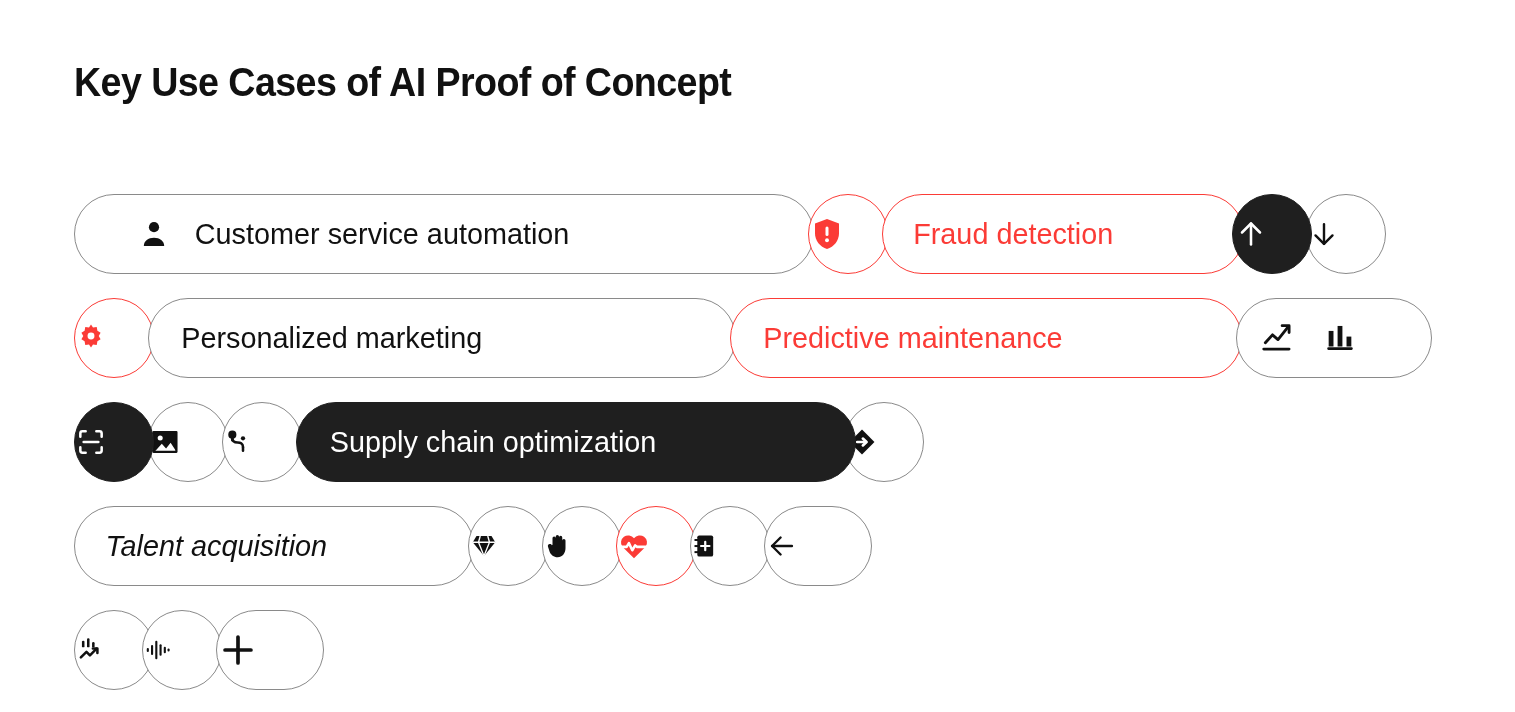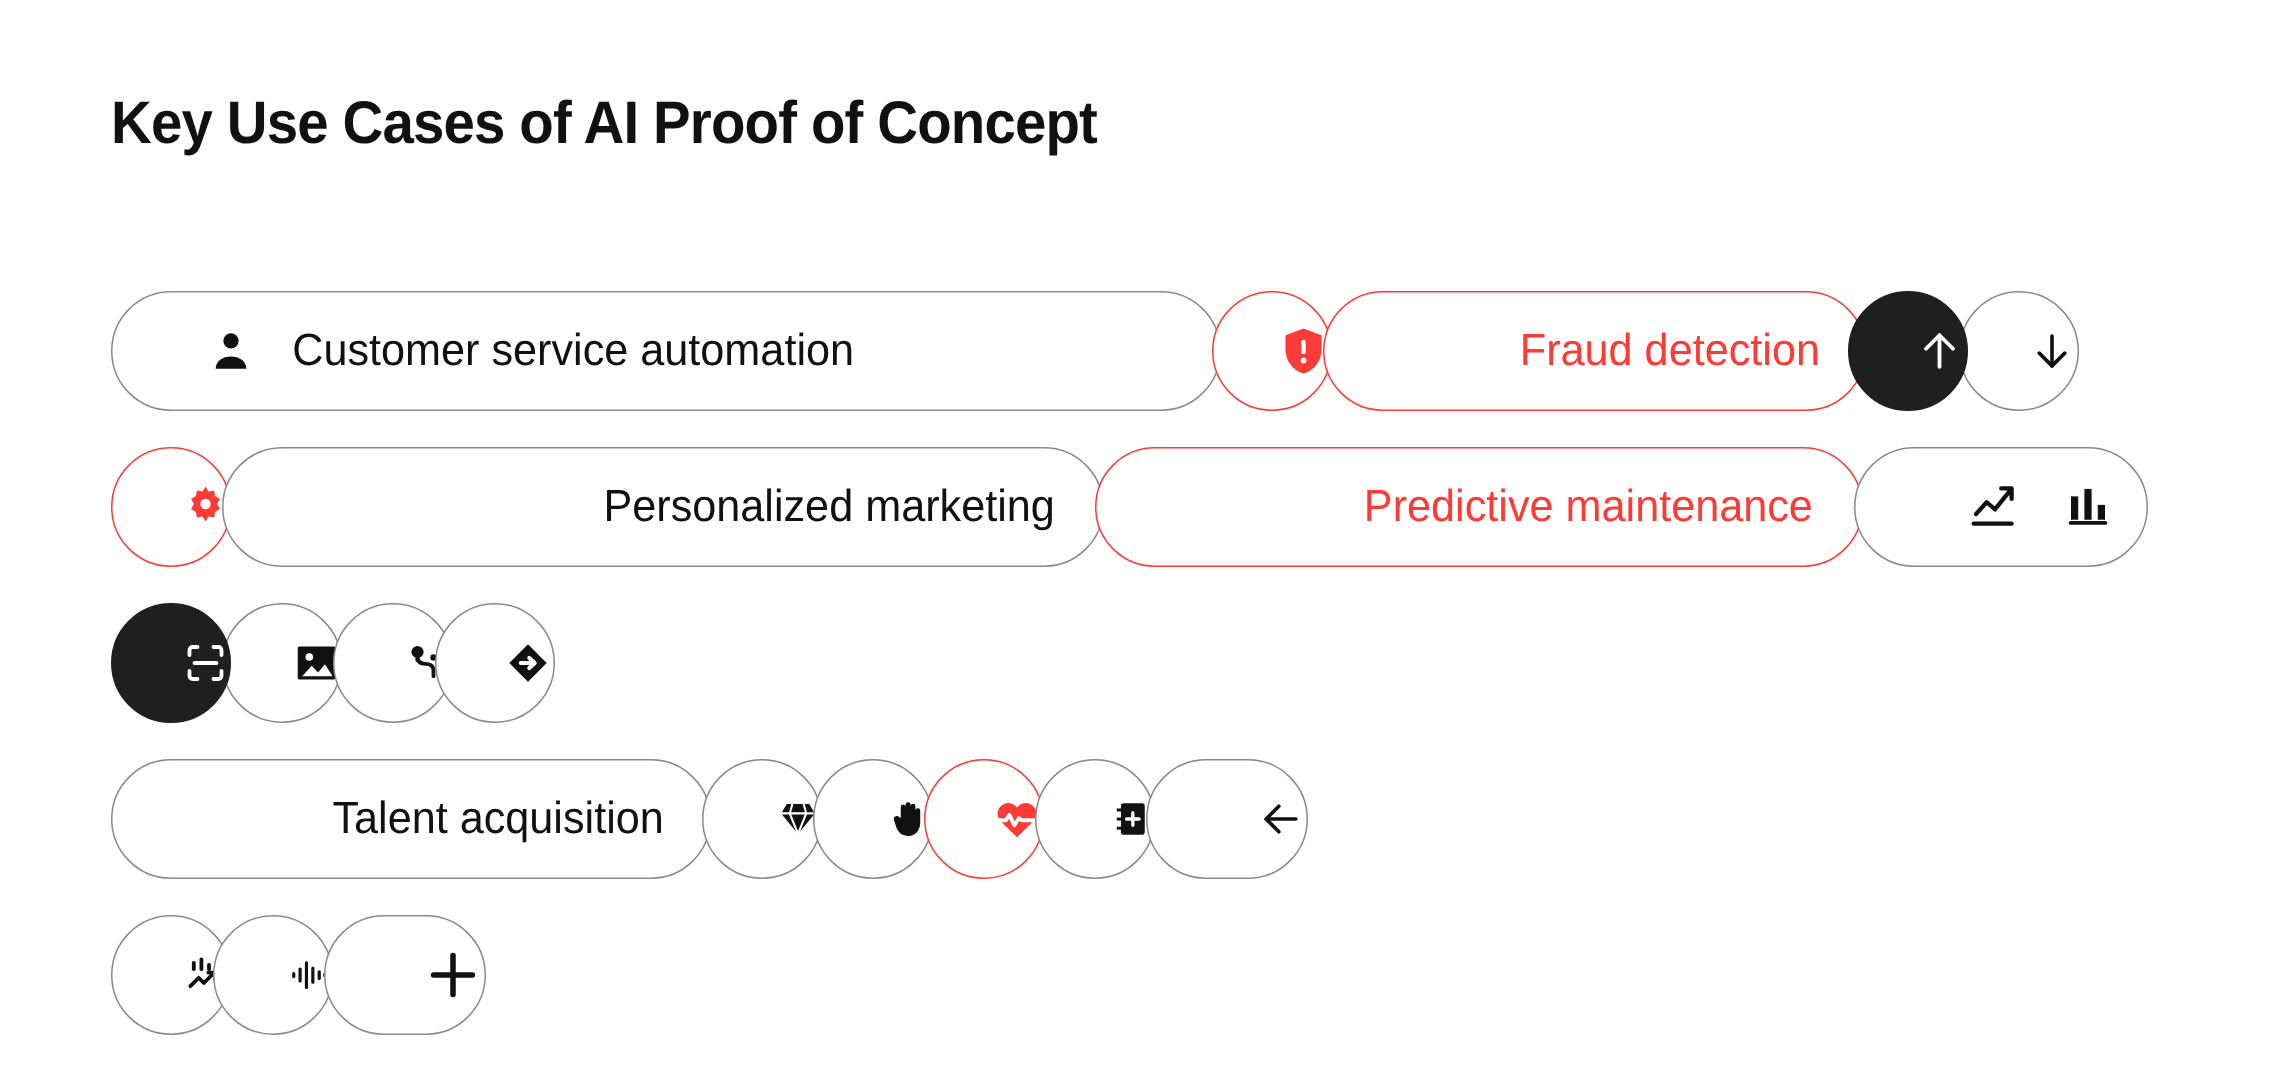--- a/index.html
+++ b/index.html
@@ -45,21 +45,21 @@
   }
 
   .chip {
     box-sizing: border-box;
     height: 80px;
     border-radius: 40px;
     border: 1.6px solid #8a8a8a;
     background: #ffffff;
     display: flex;
     align-items: center;
-    justify-content: flex-end;
+    justify-content: flex-start;
     color: #111111;
     font-size: 30px;
     white-space: nowrap;
     flex: 0 0 auto;
     position: relative;
   }
 
   .chip.text {
     padding: 0 26px;
   }
@@ -225,34 +225,37 @@
         <svg viewBox="0 0 24 24" fill="none" stroke="currentColor" stroke-width="1.9" stroke-linecap="round" stroke-linejoin="round" style="width:32px;height:32px">
             <path d="M7 9c0 3 2.2 3.4 4 3.4s4 .5 4 3.4"></path>
             <path d="M7 4.4a2.1 2.1 0 0 1 0 4.2 2.1 2.1 0 0 1 0-4.2z" fill="currentColor"></path>
             <path d="M7 8.6 6.9 10.6"></path>
             <circle cx="15" cy="9.2" r="1.6" fill="currentColor" stroke="none"></circle>
             <path d="M15 16.2v2.4"></path>
           </svg>
       </span>
     </div>
 
+    <div class="chip text dark z neg-s" style="width:560px;">
+      <span class="label">Supply chain optimization</span>
+    </div>
 
     <div class="chip icon-circle neg">
       <span>
         <svg viewBox="0 0 24 24" fill="currentColor" style="width:34px;height:34px">
             <path d="M12 3.2 20.8 12 12 20.8 3.2 12z"></path>
             <path d="M8.6 12h6.2" stroke="#fff" stroke-width="1.9" stroke-linecap="round" fill="none"></path>
             <path d="M12.6 9.6 15.2 12l-2.6 2.4" stroke="#fff" stroke-width="1.9" stroke-linecap="round" stroke-linejoin="round" fill="none"></path>
           </svg>
       </span>
     </div>
   </div>
 
   <div class="row">
-    <div class="chip text" style="width:400px;">
+    <div class="chip text" style="width:400px;font-style:italic;">
       <span class="label">Talent acquisition</span>
     </div>
 
     <div class="chip icon-circle neg-s">
       <span>
         <svg viewBox="0 0 24 24" fill="currentColor" style="width:30px;height:30px">
             <path d="M6 4h12l3 5-9 11L3 9z"></path>
             <path d="M3 9h18M9 4l-1.4 5L12 20 16.4 9 15 4" stroke="#fff" stroke-width="1.1" fill="none"></path>
           </svg>
       </span>

